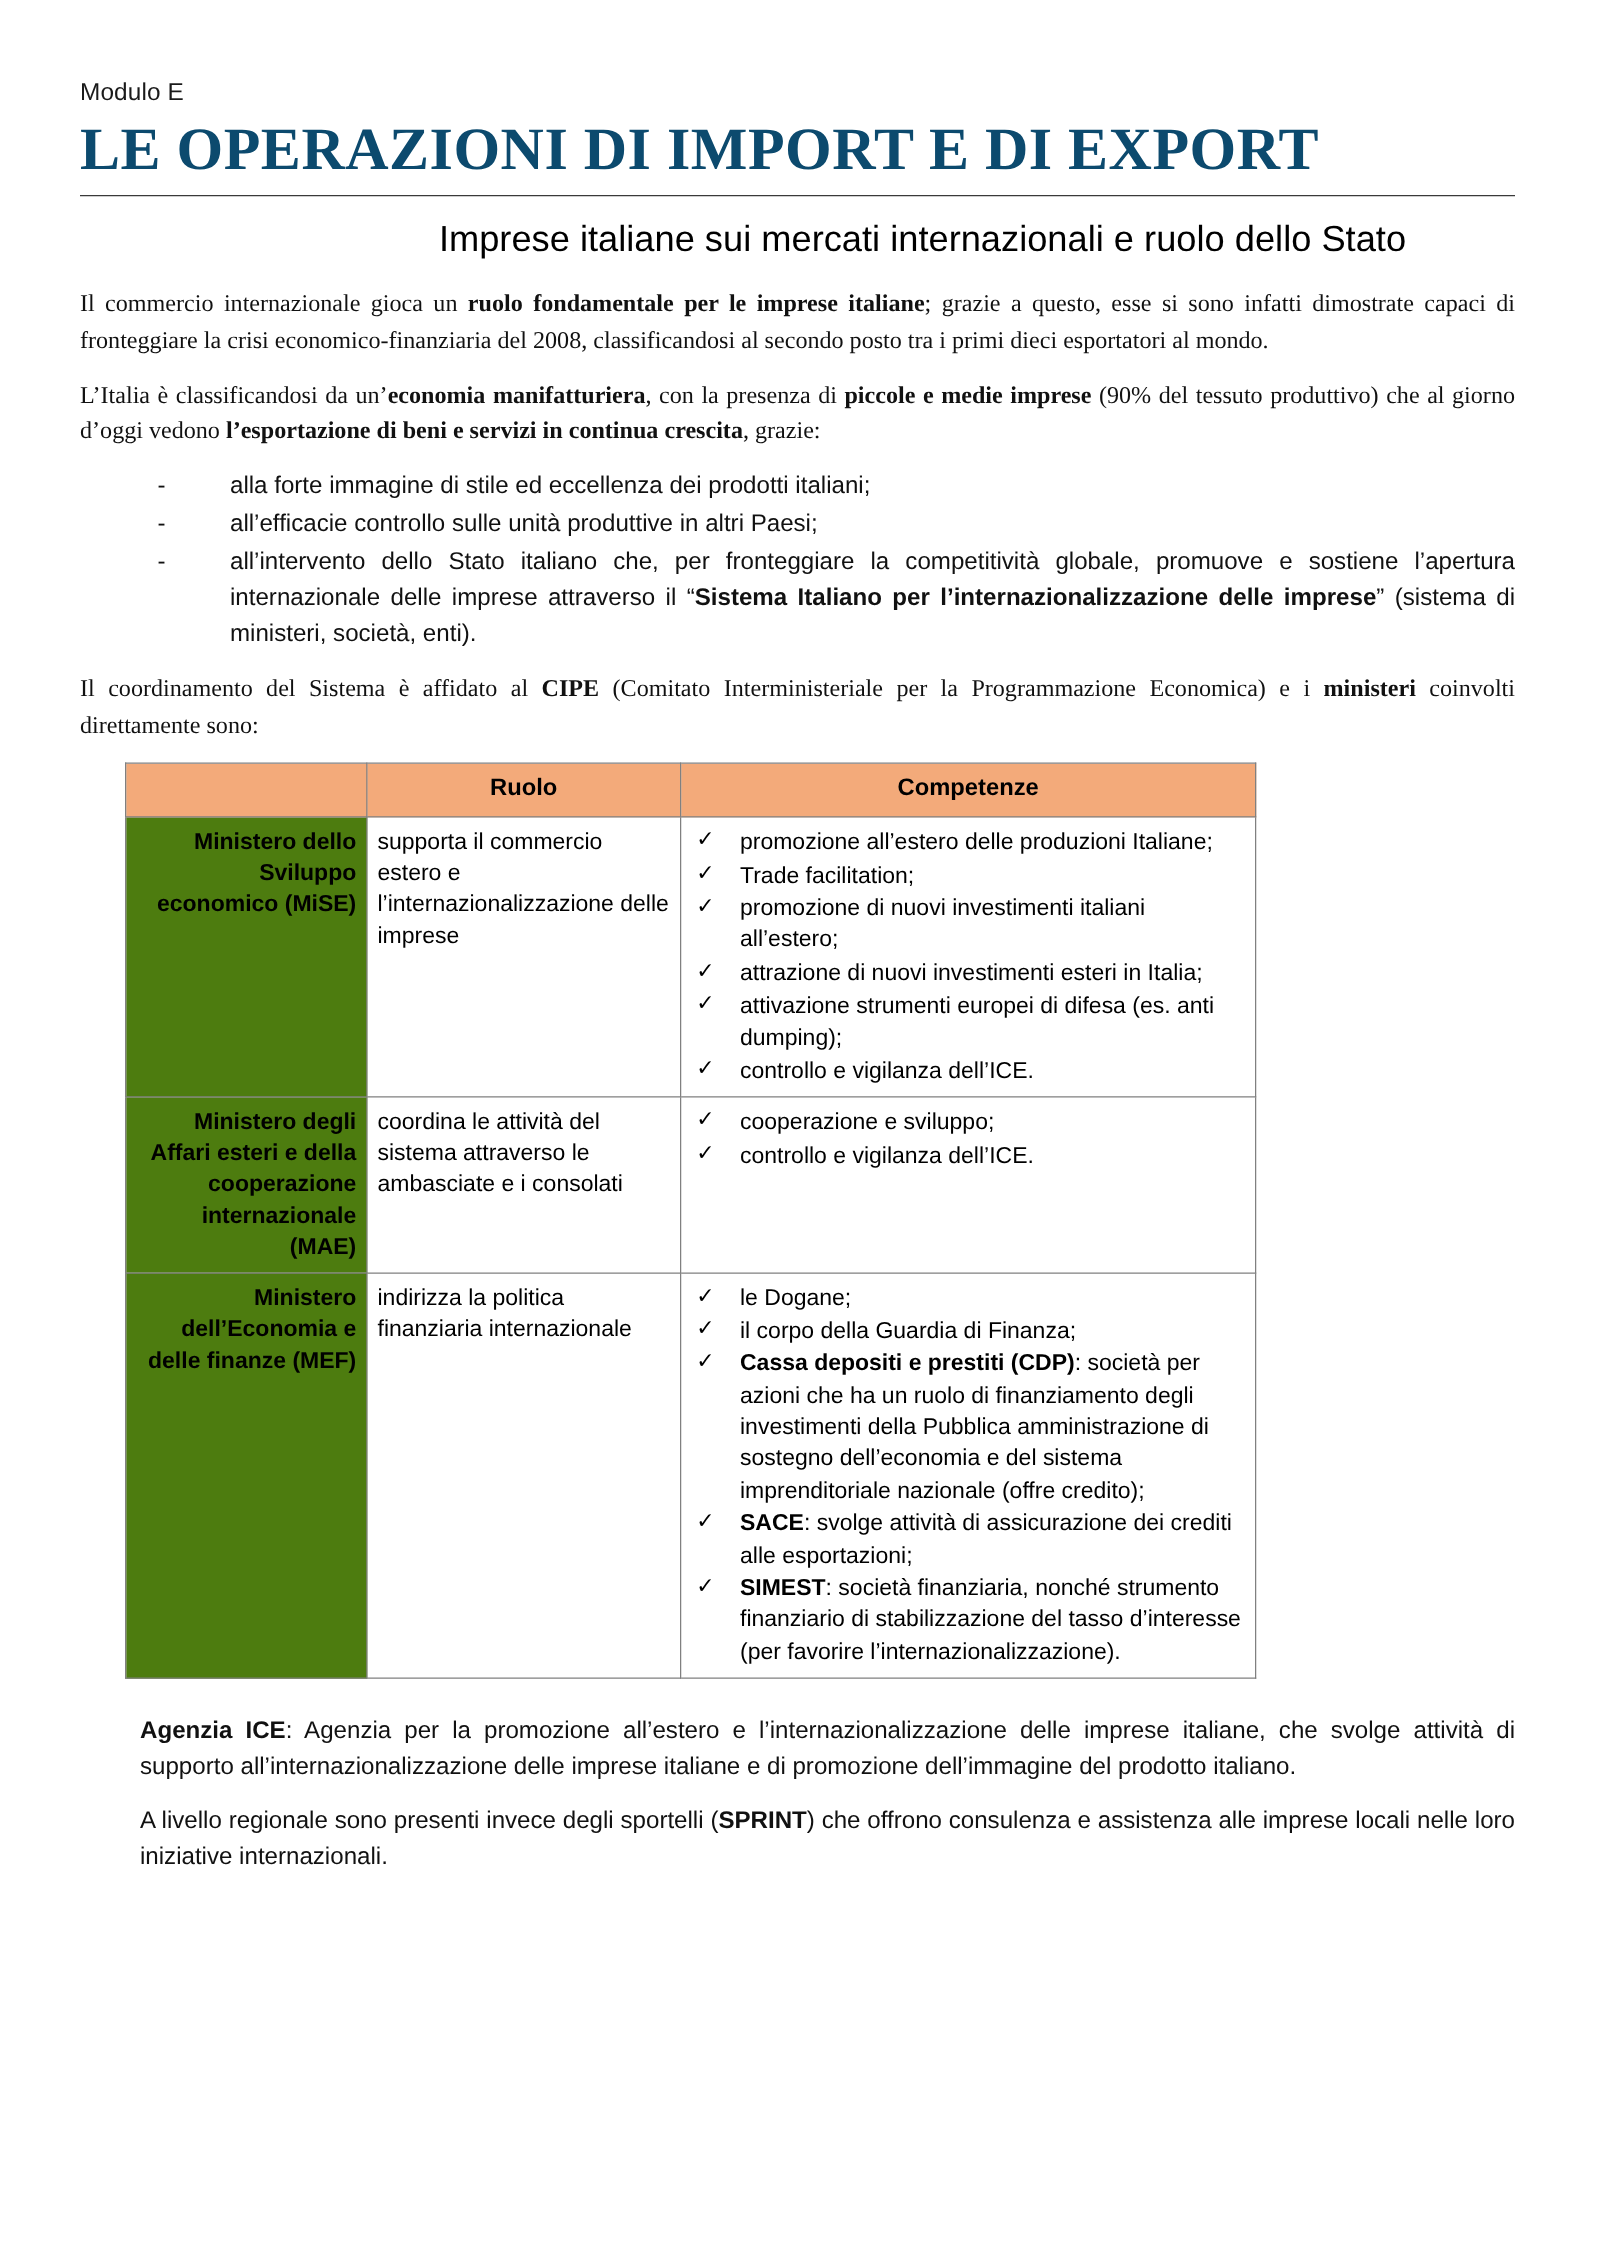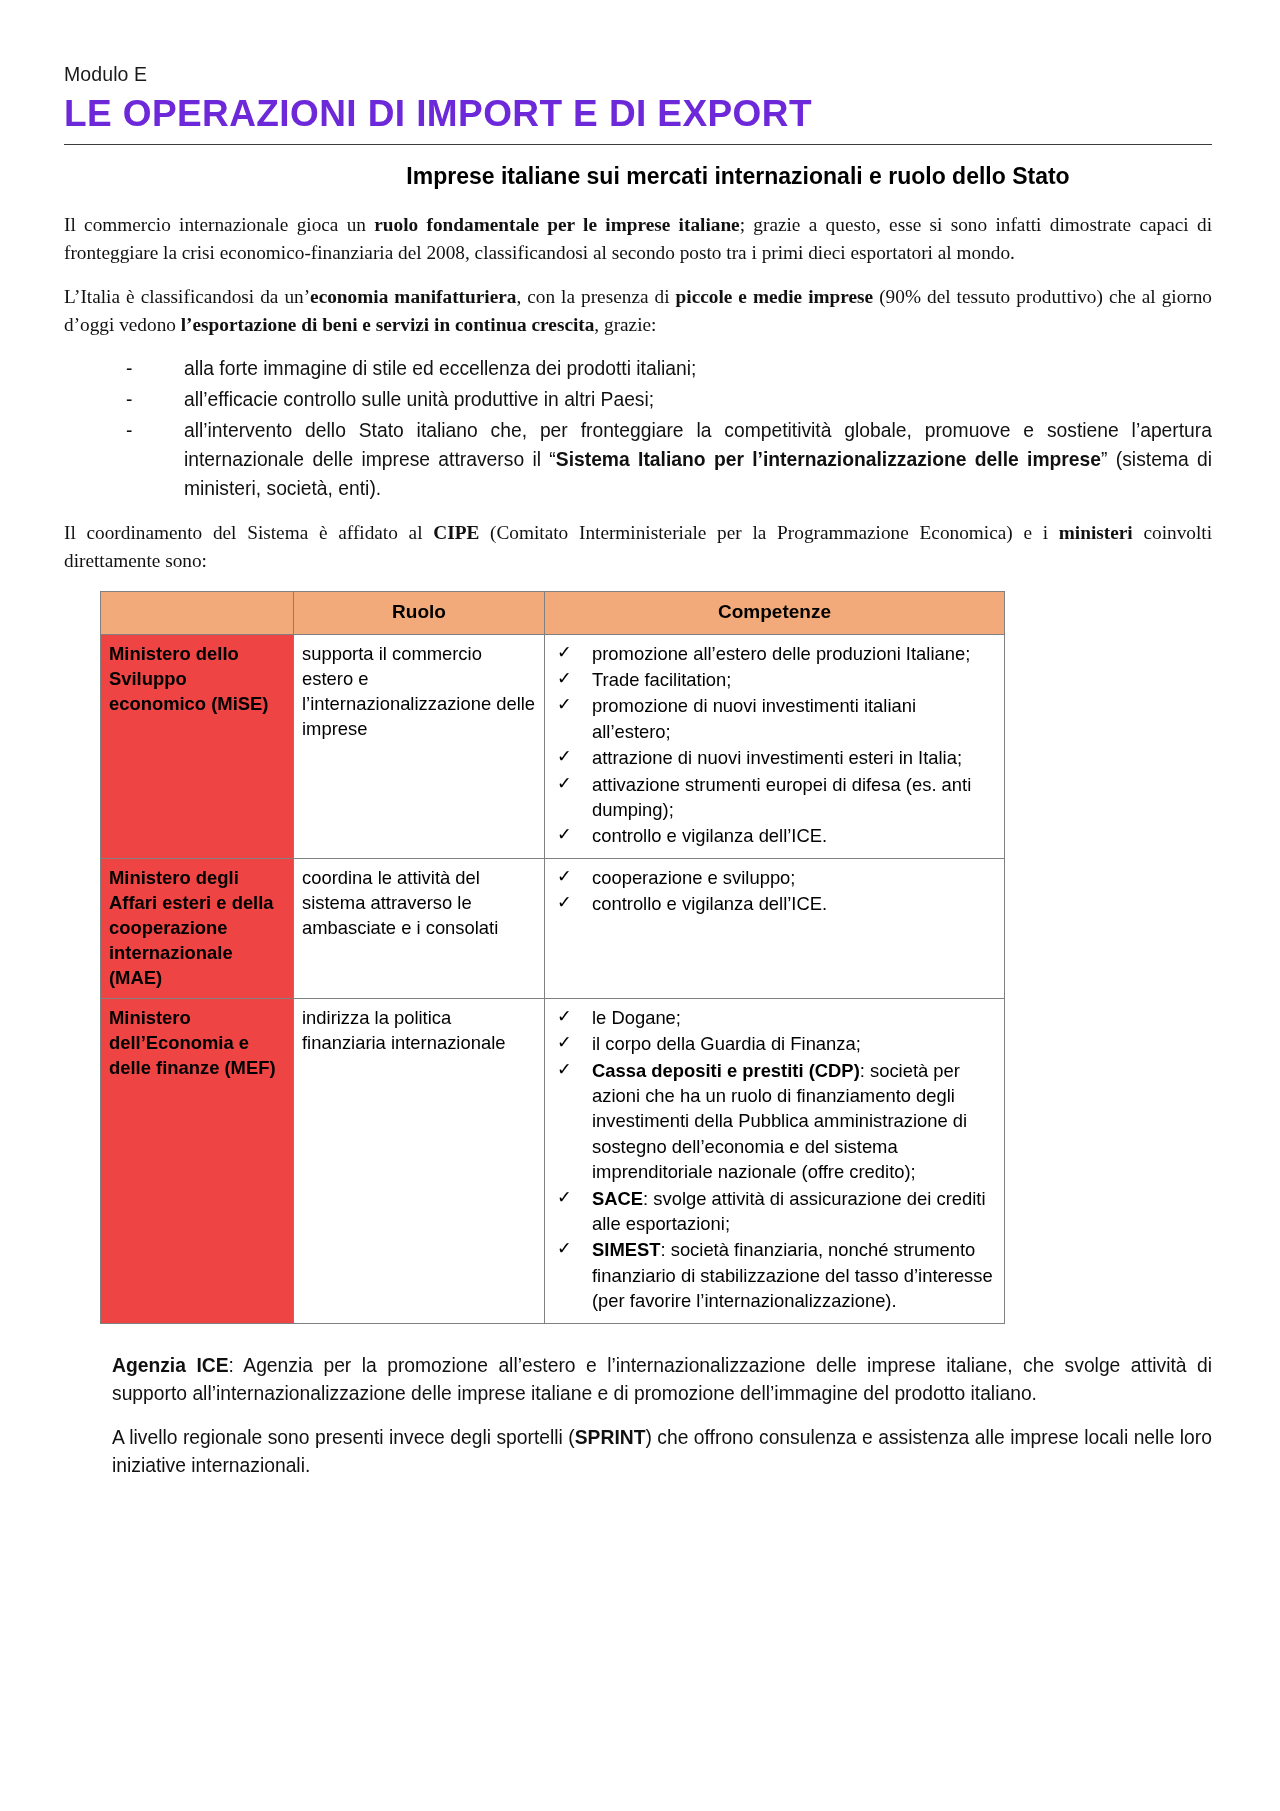--- a/index.html
+++ b/index.html
@@ -23,40 +23,40 @@
 
   .modulo {
     font-size: 19.5px;
     line-height: 1.25;
     color: #1a1a1a;
     margin: 0 0 8px 0;
     letter-spacing: 0.1px;
   }
 
   .doc-title {
-    font-family: Liberation Sans, sans-serif;
+    font-family: Liberation Serif, serif;
     font-weight: bold;
-    font-size: 37px;
+    font-size: 48px;
     letter-spacing: 0.4px;
     line-height: 1.1;
     margin: 0 0 9px 0;
-    color: #6d28d9;
+    color: #0c4a6e;
     white-space: nowrap;
   }
 
   .title-rule {
     border: none;
     border-top: 1.6px solid #3a3a3a;
     margin: 0 0 17px 0;
   }
 
   .subtitle {
     text-align: center;
-    font-weight: bold;
-    font-size: 23px;
+    font-weight: normal;
+    font-size: 29px;
     line-height: 1.25;
     margin: 0 0 20px 0;
     padding-left: 200px;
     color: #000;
   }
 
   p.body {
     font-size: 19.3px;
     line-height: 1.48;
     text-align: justify;
@@ -107,22 +107,22 @@
   }
   th.blank-head {
     background: #ffffff;
     border: 1.1px solid #808080;
   }
   col.c1 { width: 193px; }
   col.c2 { width: 251px; }
   col.c3 { width: 460px; }
 
   td.minname {
-    background: #ef4444;
-    text-align: left;
+    background: #4d7c0f;
+    text-align: right;
     font-weight: bold;
     vertical-align: middle;
     font-size: 18.6px;
     line-height: 1.45;
     padding: 10px 6px;
   }
   td.ruolo {
     background: #ffffff;
     padding-top: 9px;
     padding-left: 10px;

